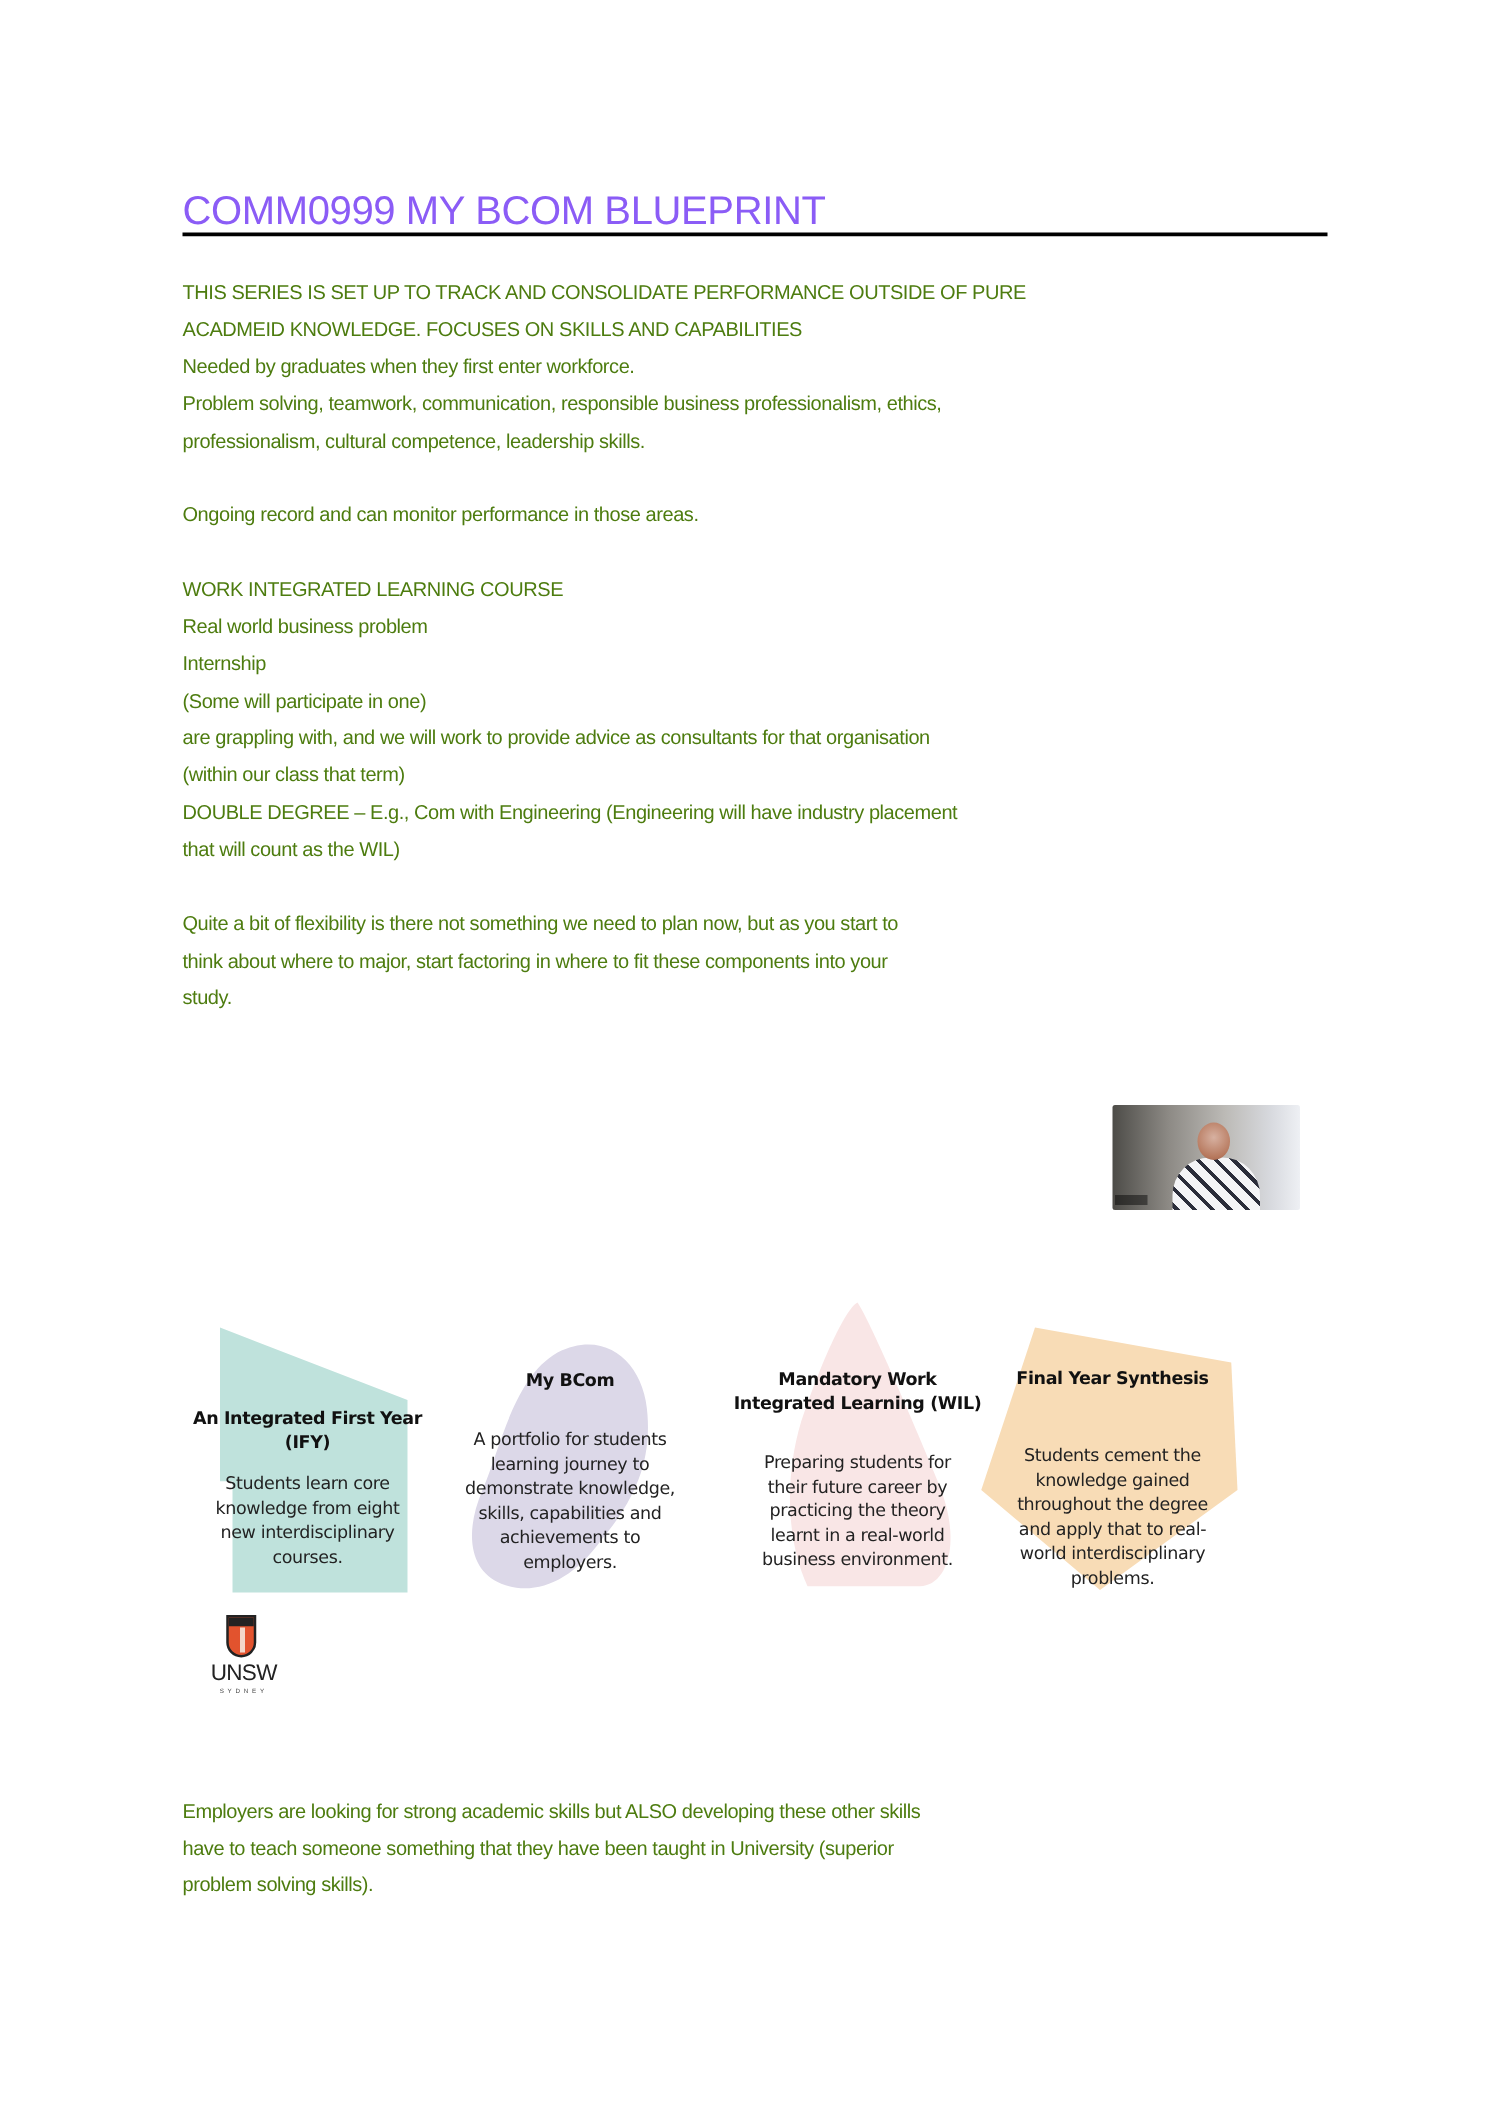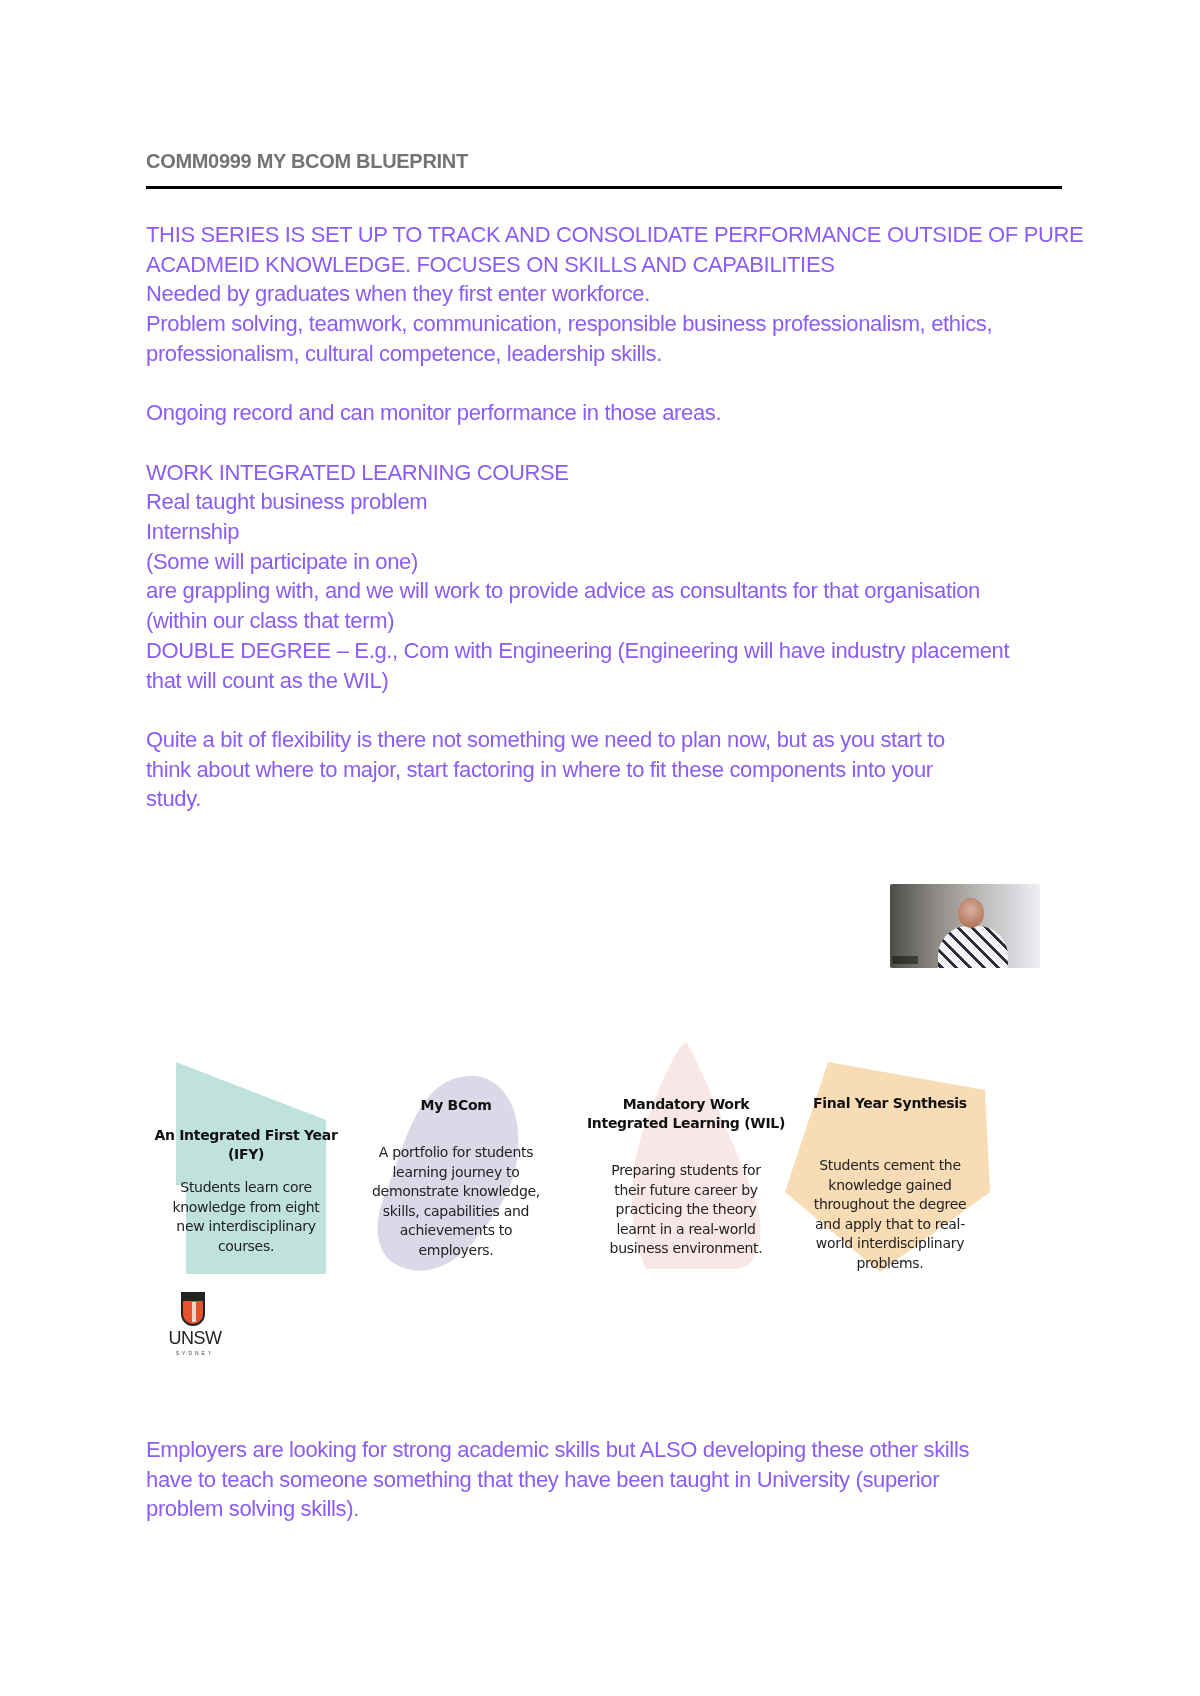--- a/index.html
+++ b/index.html
@@ -4,31 +4,31 @@
   <style>
     * { box-sizing: border-box; margin: 0; padding: 0; }
     html, body { width: 1200px; height: 1696px; background: #ffffff; }
     body { position: relative; font-family: "Liberation Sans", sans-serif; color: #000; overflow: hidden; }
 
     .page { position: absolute; left: 0; top: 0; width: 1200px; height: 1696px; background: #fff; }
 
     .doc-title {
       position: absolute; left: 146px; top: 150px;
       font-family: "Liberation Sans", sans-serif;
-      font-weight: bold; font-size: 20px; color: #737373;
+      font-weight: normal; font-size: 32px; color: #8b5cf6;
       letter-spacing: -0.3px;
     }
     .title-rule {
       position: absolute; left: 146px; top: 186px; width: 916px; height: 3px; background: #000;
     }
 
     .body-text {
       position: absolute; left: 146px; width: 920px;
       font-family: "Liberation Sans", sans-serif;
-      font-size: 22px; line-height: 29.7px; color: #8b5cf6;
+      font-size: 16px; line-height: 29.7px; color: #4d7c0f;
       letter-spacing: -0.35px;
     }
     .body-text .line { display: block; white-space: nowrap; }
     .body-text .blank { display: block; height: 29.7px; }
 
     
     .slide {
       position: absolute; left: 146px; top: 872px; width: 920px; height: 510px; background: #fff; overflow: hidden;
     }
     .slide-title {
@@ -94,21 +94,21 @@
   <div class="body-text" style="top:220px;">
     <span class="line">THIS SERIES IS SET UP TO TRACK AND CONSOLIDATE PERFORMANCE OUTSIDE OF PURE</span>
     <span class="line">ACADMEID KNOWLEDGE. FOCUSES ON SKILLS AND CAPABILITIES</span>
     <span class="line">Needed by graduates when they first enter workforce.</span>
     <span class="line">Problem solving, teamwork, communication, responsible business professionalism, ethics,</span>
     <span class="line">professionalism, cultural competence, leadership skills.</span>
     <span class="blank"></span>
     <span class="line">Ongoing record and can monitor performance in those areas.</span>
     <span class="blank"></span>
     <span class="line">WORK INTEGRATED LEARNING COURSE</span>
-    <span class="line">Real taught business problem</span>
+    <span class="line">Real world business problem</span>
     <span class="line">Internship</span>
     <span class="line">(Some will participate in one)</span>
     <span class="line">are grappling with, and we will work to provide advice as consultants for that organisation</span>
     <span class="line">(within our class that term)</span>
     <span class="line">DOUBLE DEGREE – E.g., Com with Engineering (Engineering will have industry placement</span>
     <span class="line">that will count as the WIL)</span>
     <span class="blank"></span>
     <span class="line">Quite a bit of flexibility is there not something we need to plan now, but as you start to</span>
     <span class="line">think about where to major, start factoring in where to fit these components into your</span>
     <span class="line">study.</span>

